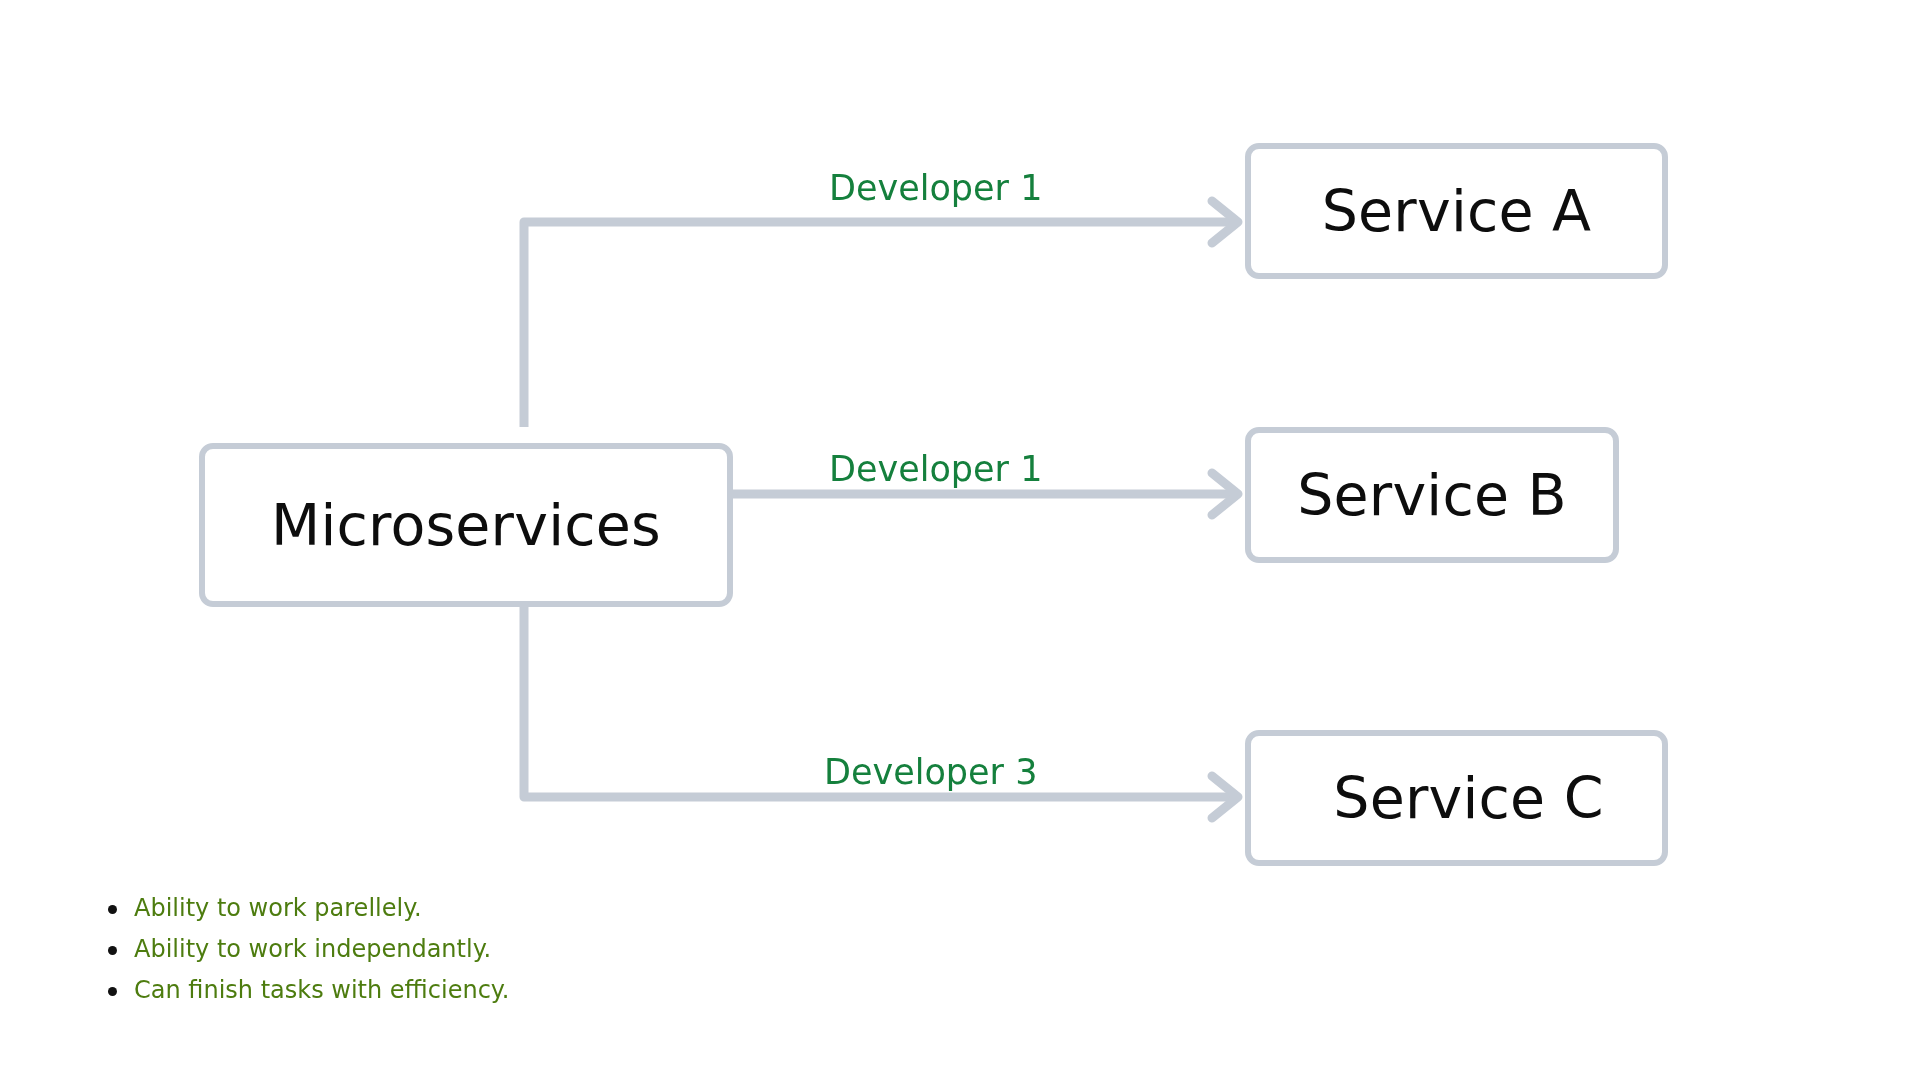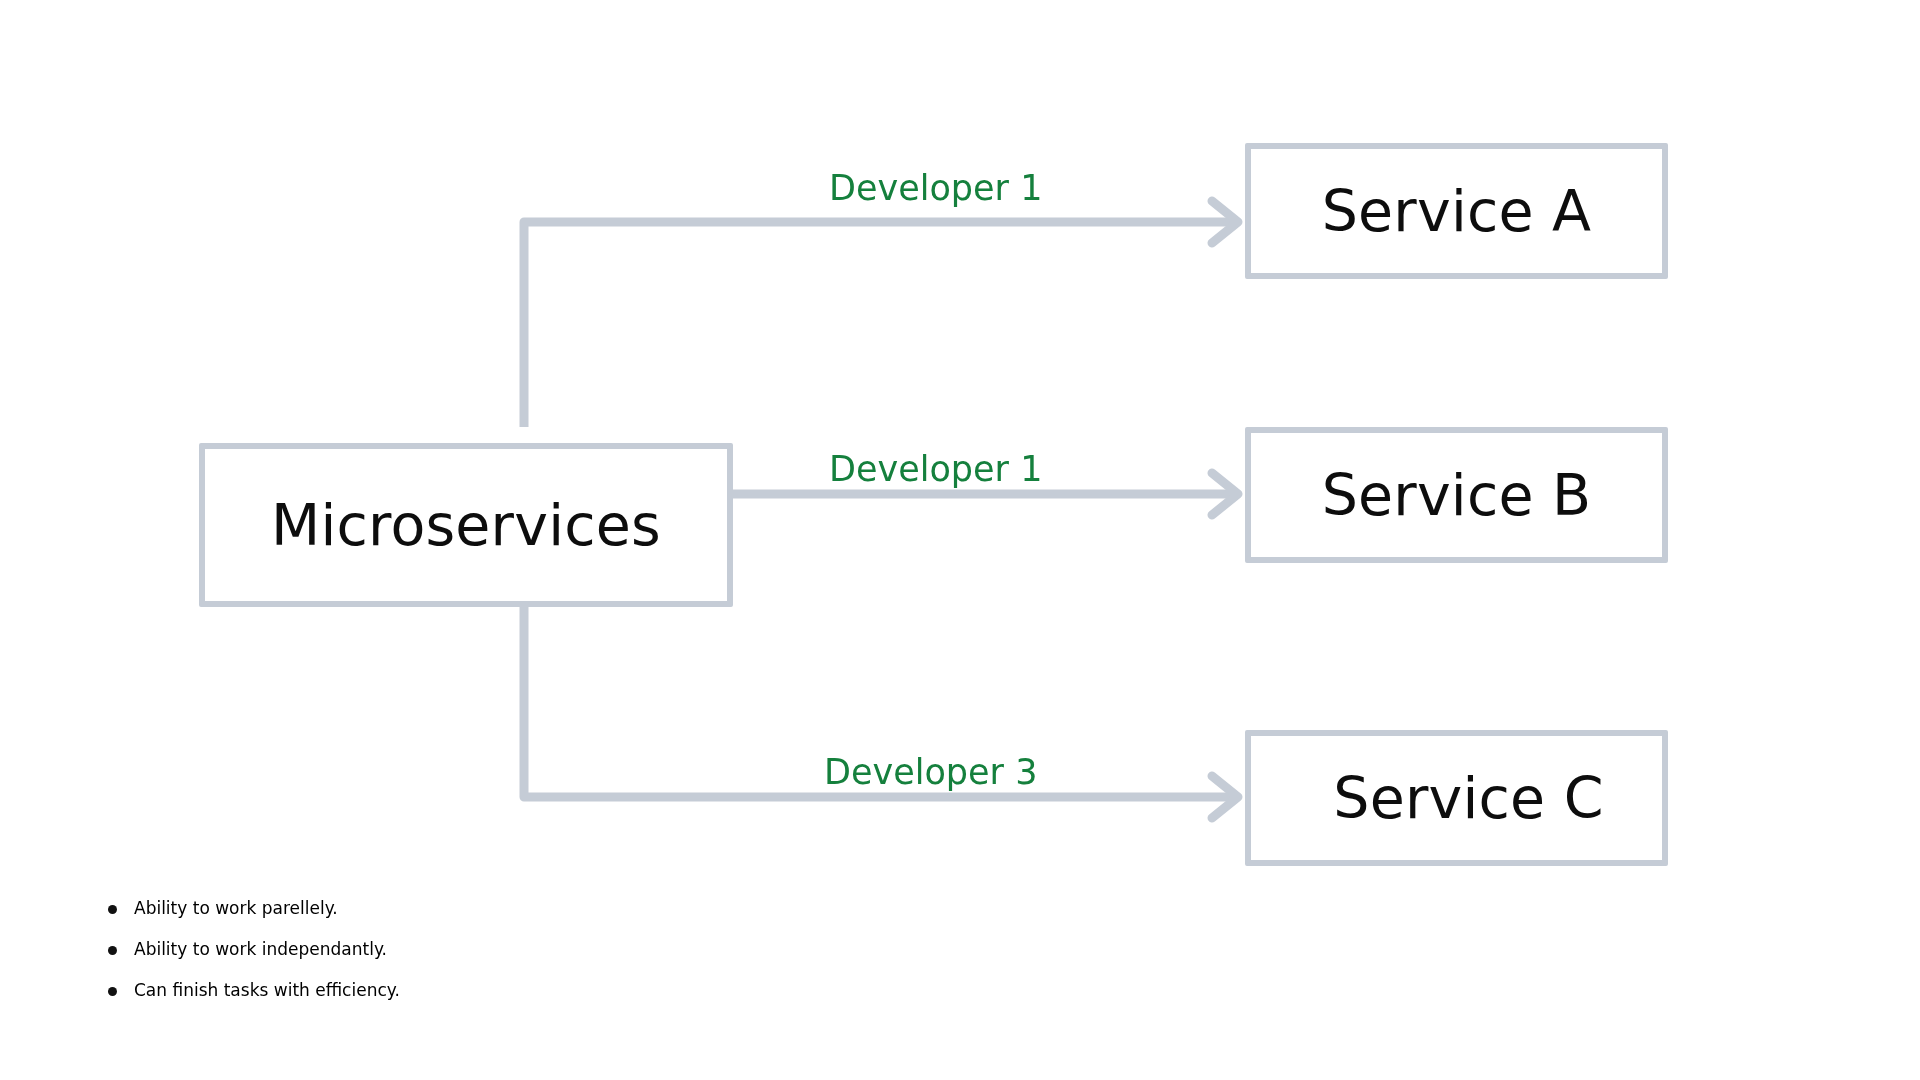--- a/index.html
+++ b/index.html
@@ -31,21 +31,21 @@
     width: 1920px;
     height: 1080px;
     pointer-events: none;
   }
   
   .node {
     position: absolute;
     box-sizing: border-box;
     background: #ffffff;
     border: 6px solid #c5ccd6;
-    border-radius: 2px;
+    border-radius: 14px;
     display: flex;
     align-items: center;
     justify-content: center;
   }
   .node-label {
     color: #0d0d0d;
     font-weight: 400;
     letter-spacing: 0.2px;
     white-space: nowrap;
     line-height: 1;
@@ -61,21 +61,21 @@
 
   #node-service-a {
     left: 1245px;
     top: 143px;
     width: 423px;
     height: 136px;
   }
   #node-service-b {
     left: 1245px;
     top: 427px;
-    width: 423px;
+    width: 374px;
     height: 136px;
   }
   #node-service-c {
     left: 1245px;
     top: 730px;
     width: 423px;
     height: 136px;
     padding-left: 24px;
   }
   #node-service-a .node-label,
@@ -98,23 +98,23 @@
   #bullet-list {
     position: absolute;
     left: 96px;
     top: 888px;
     margin: 0;
     padding: 0 0 0 38px;
     list-style: none;
   }
   #bullet-list li {
     position: relative;
-    font-size: 17px;
+    font-size: 24px;
     line-height: 41px;
-    color: #000000;
+    color: #4d7c0f;
     white-space: nowrap;
   }
   #bullet-list li::before {
     content: "";
     position: absolute;
     left: -26px;
     top: 17px;
     width: 9px;
     height: 9px;
     background: #111111;

